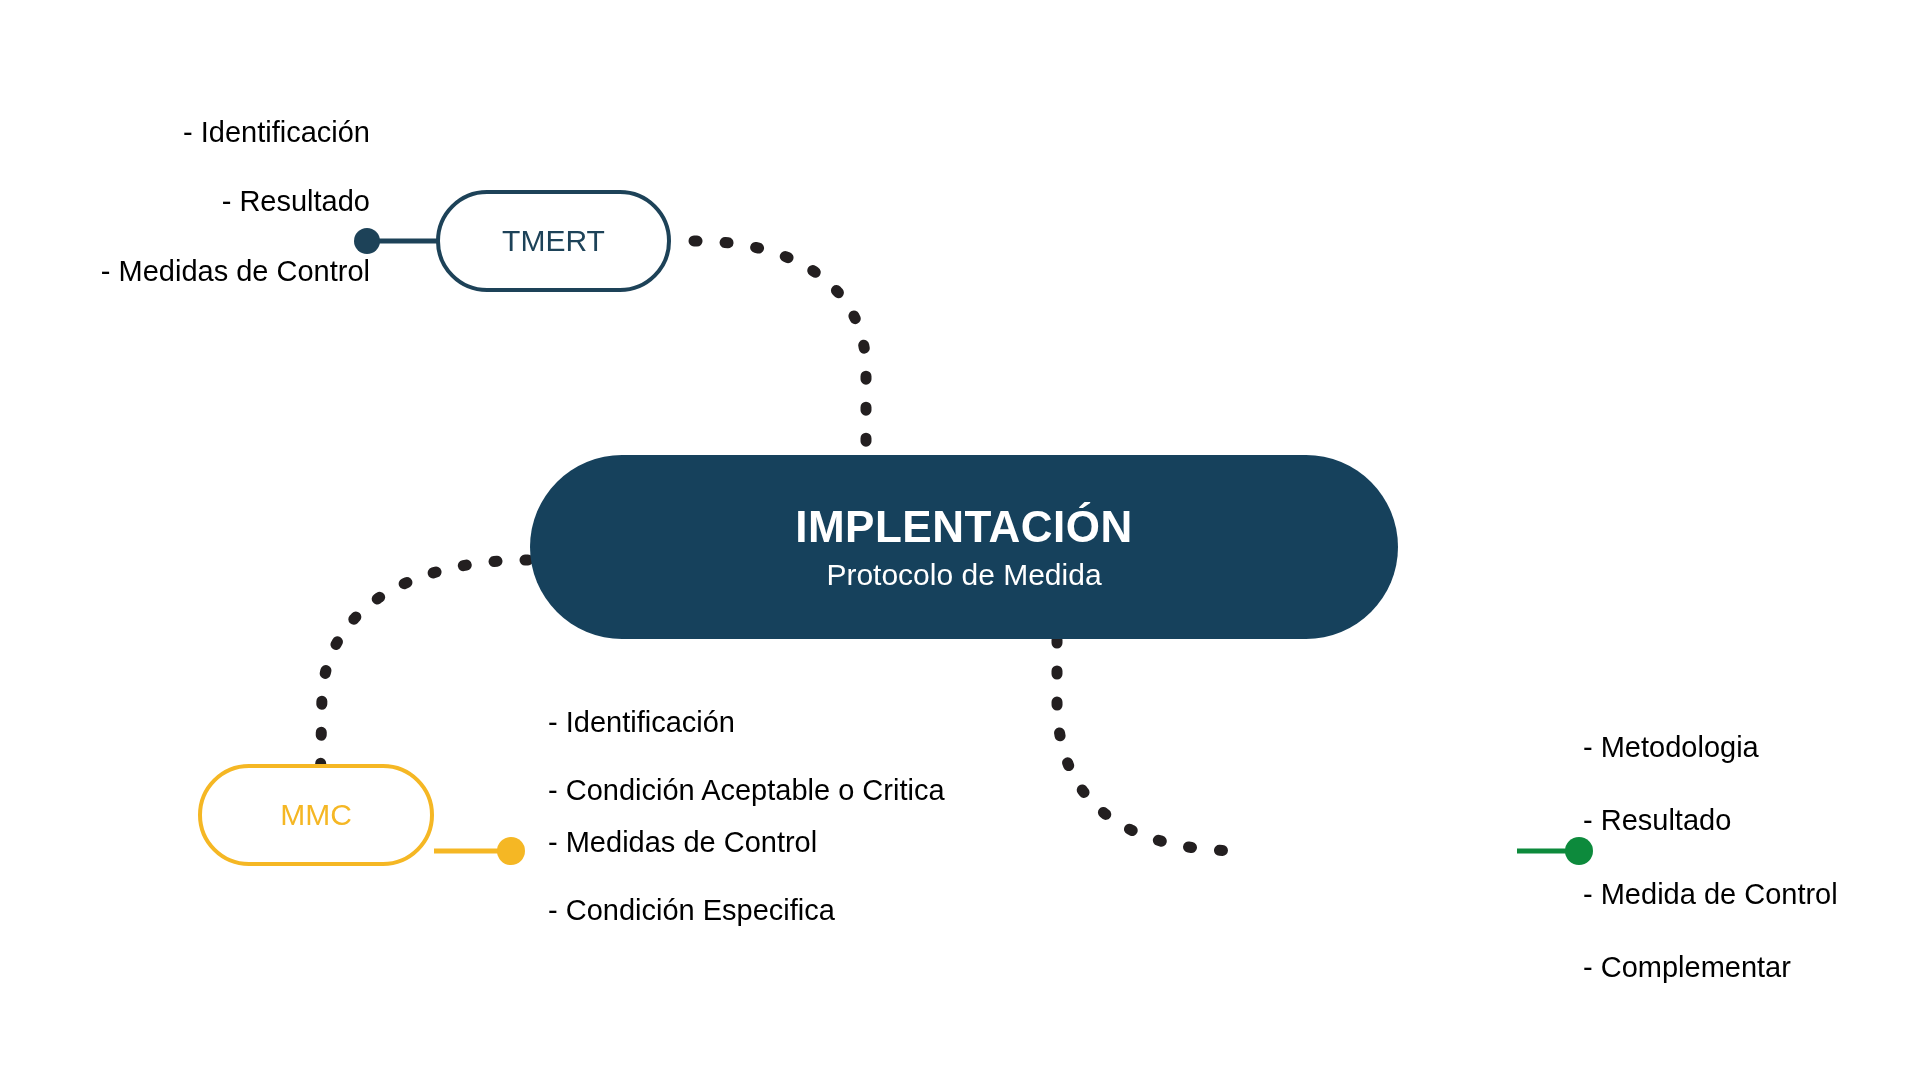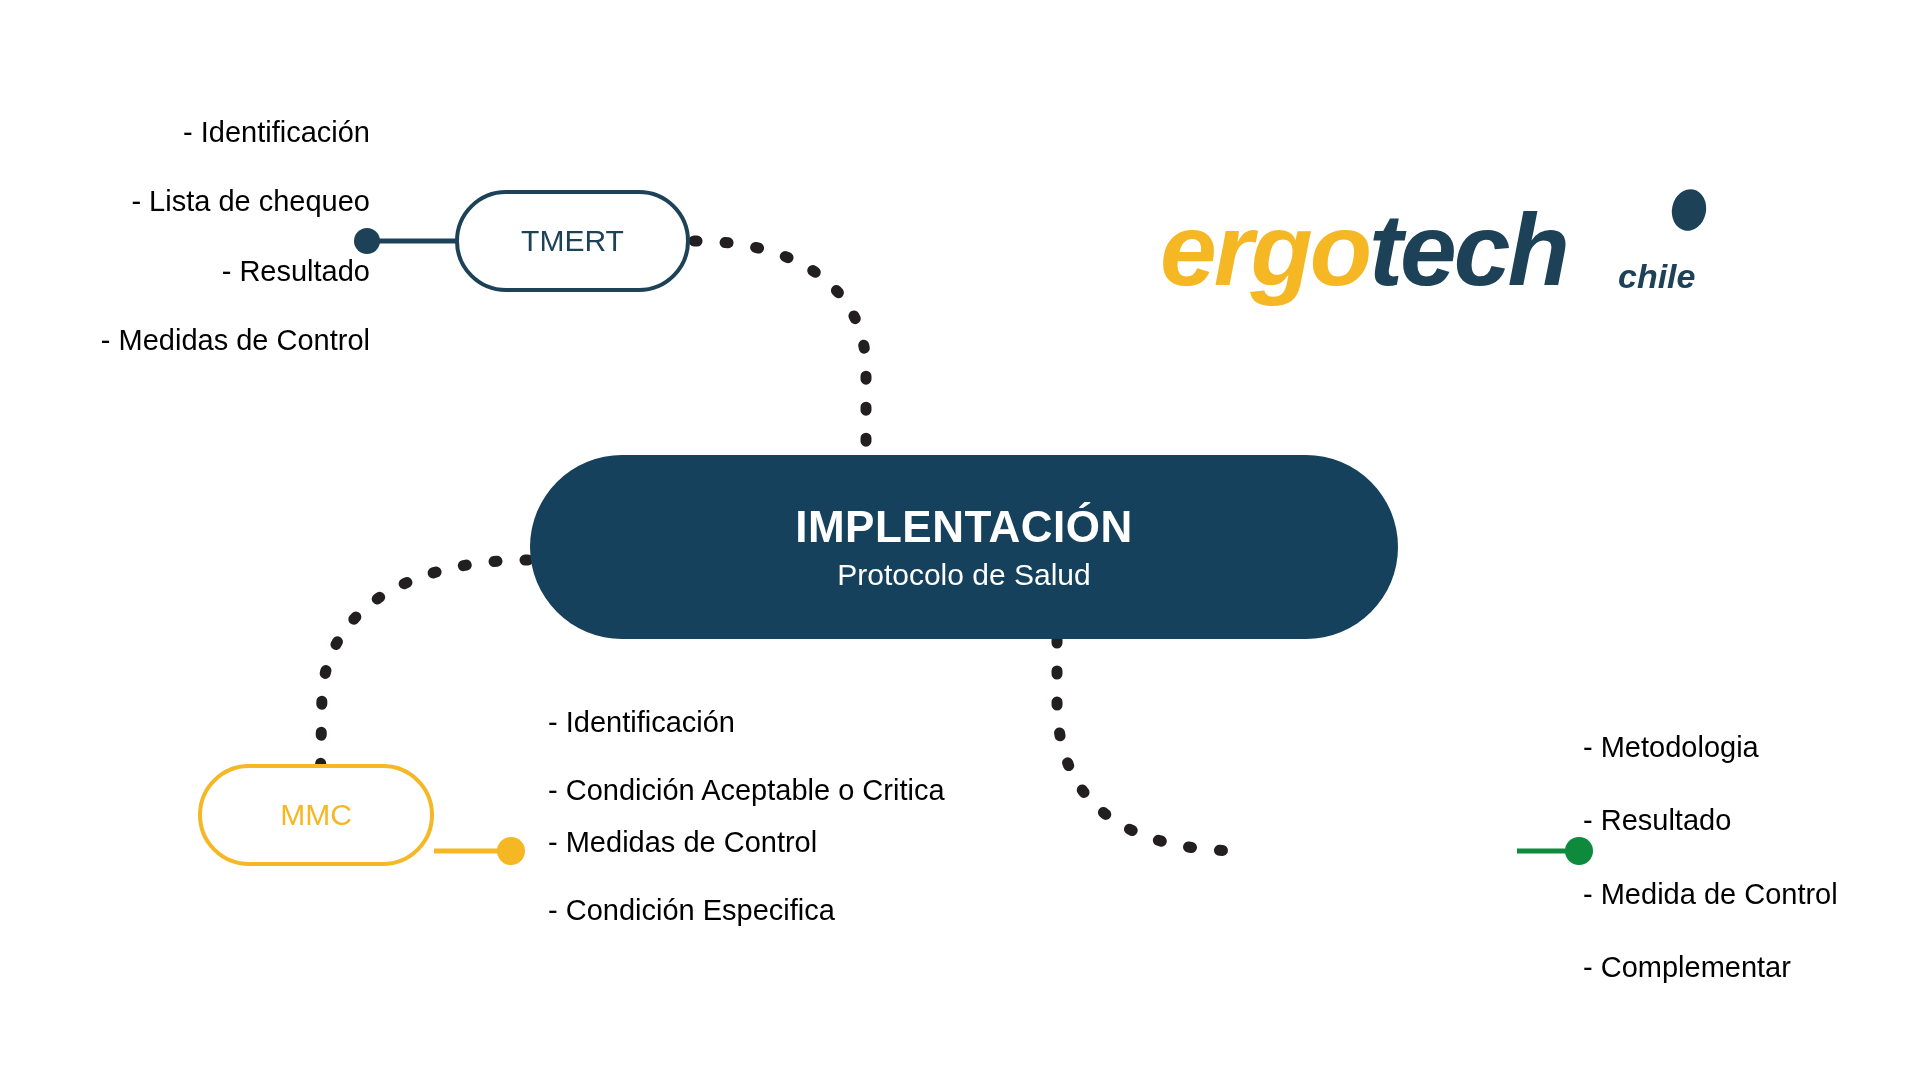--- a/index.html
+++ b/index.html
@@ -150,32 +150,31 @@
 
     <line x1="434" y1="851" x2="508" y2="851" stroke="#f5b724" stroke-width="5"></line>
     <circle cx="511" cy="851" r="14" fill="#f5b724"></circle>
 
     <line x1="1517" y1="851" x2="1576" y2="851" stroke="#0d8a3c" stroke-width="5"></line>
     <circle cx="1579" cy="851" r="14" fill="#0d8a3c"></circle>
   </svg>
 
   <div class="leaf-list" style="left:0px; top:115px; width:370px; text-align:right;">
     <div class="leaf-item" style="margin-bottom:34px;">- Identificación</div>
-    <div class="leaf-item" style="margin-bottom:34px;">- Lista de chequeo</div>
     <div class="leaf-item" style="margin-bottom:34px;">- Resultado</div>
     <div class="leaf-item">- Medidas de Control</div>
   </div>
 
-  <div class="node node-tmert" style="left:455px; top:190px; width:235px; height:102px;">
+  <div class="node node-tmert" style="left:436px; top:190px; width:235px; height:102px;">
     <span>TMERT</span>
   </div>
 
   <div id="central-node">
     <div id="central-title">IMPLENTACIÓN</div>
-    <div id="central-subtitle">Protocolo de Salud</div>
+    <div id="central-subtitle">Protocolo de Medida</div>
   </div>
 
   <div class="node node-mmc" style="left:198px; top:764px; width:236px; height:102px;">
     <span>MMC</span>
   </div>
 
   <div class="leaf-list" style="left:548px; top:705px; width:420px; text-align:left;">
     <div class="leaf-item" style="margin-bottom:33px;">- Identificación</div>
     <div class="leaf-item" style="margin-bottom:16px;">- Condición Aceptable o Critica</div>
     <div class="leaf-item" style="margin-bottom:33px;">- Medidas de Control</div>
@@ -183,21 +182,14 @@
   </div>
 
 
   <div class="leaf-list" style="left:1583px; top:730px; width:340px; text-align:left;">
     <div class="leaf-item" style="margin-bottom:38px;">- Metodologia</div>
     <div class="leaf-item" style="margin-bottom:38px;">- Resultado</div>
     <div class="leaf-item" style="margin-bottom:38px;">- Medida de Control</div>
     <div class="leaf-item">- Complementar</div>
   </div>
 
-  <div id="logo">
-    <div id="logo-text">
-      <span class="logo-ergo">ergo</span><span class="logo-tech">tech</span>
-    </div>
-    <div id="logo-chile">chile</div>
-    <div id="logo-dot"></div>
-  </div>
 
 </div>
 
 </body></html>

